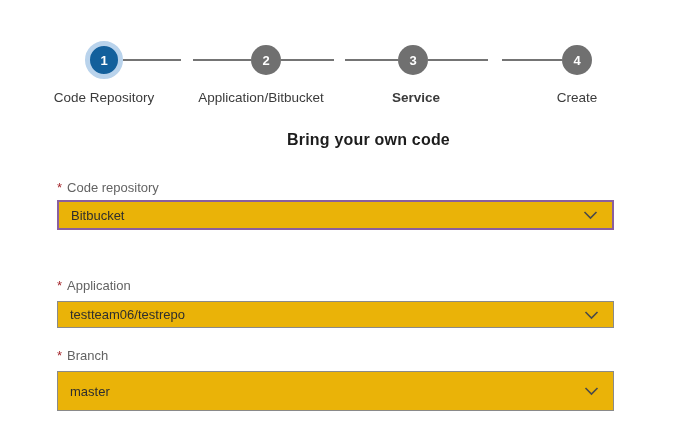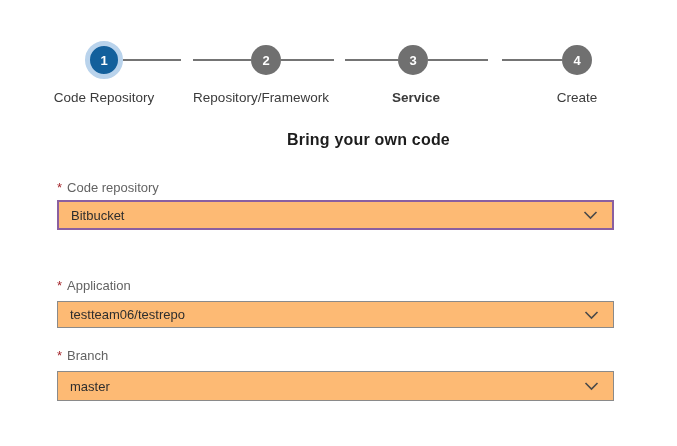--- a/index.html
+++ b/index.html
@@ -50,34 +50,34 @@
   
   .field-label{
     position:absolute;left:57px;font-size:13px;color:#636363;display:flex;align-items:baseline;
   }
   .field-label .req{color:#a4262c;margin-right:5px;font-size:13px;}
   .flbl-1{top:180px;}
   .flbl-2{top:278px;}
   .flbl-3{top:348px;}
 
   .dropdown{
-    position:absolute;left:57px;width:557px;box-sizing:border-box;background:#fdba74;
+    position:absolute;left:57px;width:557px;box-sizing:border-box;background:#eab308;
     display:flex;align-items:center;cursor:pointer;
   }
   .dropdown .value{
     font-size:13px;color:#2e2e2e;padding-left:12px;flex:1;
     white-space:nowrap;overflow:hidden;
   }
   .dropdown .chev{
     width:15px;height:10px;margin-right:14px;display:flex;align-items:center;justify-content:center;
     flex:0 0 auto;
   }
   .dd-1{top:200px;height:30px;border:2px solid #8a5fa0;}
   .dd-2{top:301px;height:27px;border:1px solid #8a8a8a;}
-  .dd-3{top:371px;height:30px;border:1px solid #8a8a8a;}
+  .dd-3{top:371px;height:40px;border:1px solid #8a8a8a;}
 </style>
 </head>
 <body>
 
 <div class="stepper">
   <div class="connector gap conn-1"></div>
   <div class="connector gap conn-2"></div>
   <div class="connector gap conn-3"></div>
 
   <div class="step-circle active circ-1">
@@ -87,21 +87,21 @@
     <span>2</span>
   </div>
   <div class="step-circle inactive circ-3">
     <span>3</span>
   </div>
   <div class="step-circle inactive circ-4">
     <span>4</span>
   </div>
 
   <div class="step-label lbl-1">Code Repository</div>
-  <div class="step-label lbl-2">Repository/Framework</div>
+  <div class="step-label lbl-2">Application/Bitbucket</div>
   <div class="step-label lbl-3">Service</div>
   <div class="step-label lbl-4">Create</div>
 </div>
 
 <div class="page-heading">Bring your own code</div>
 
 <div class="field-label flbl-1">
   <span class="req">*</span>
   <span>Code repository</span>
 </div>

